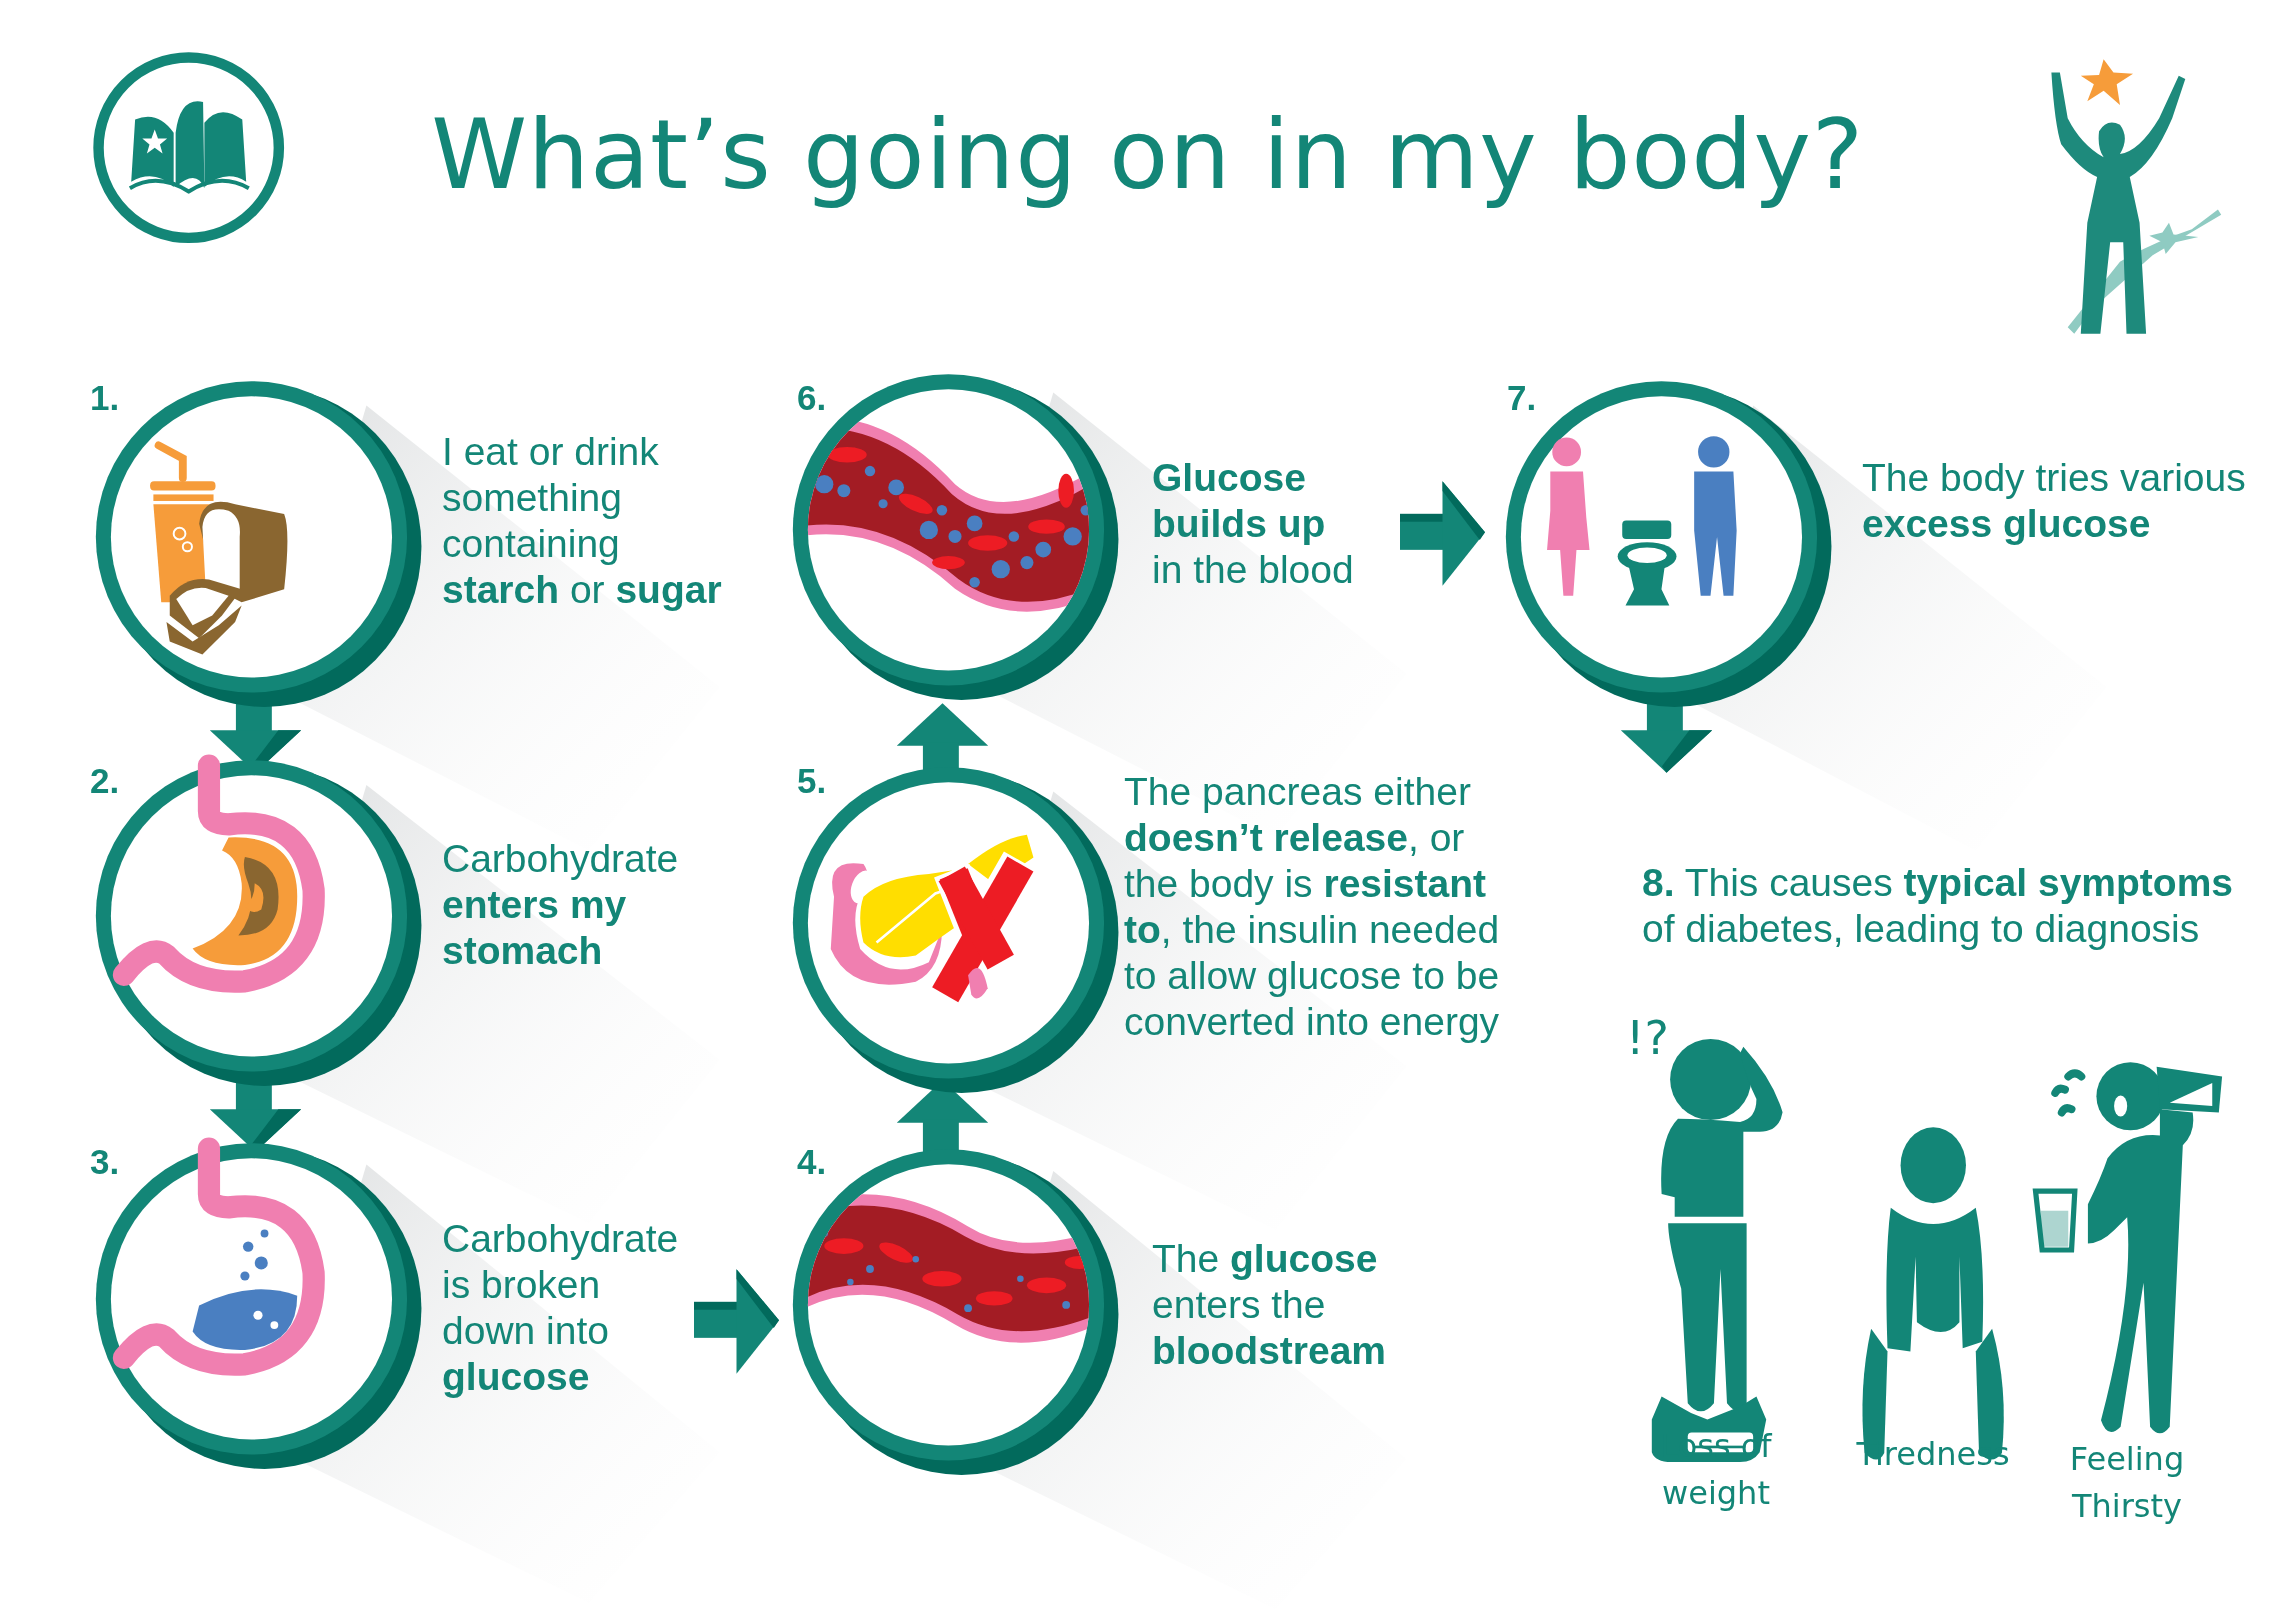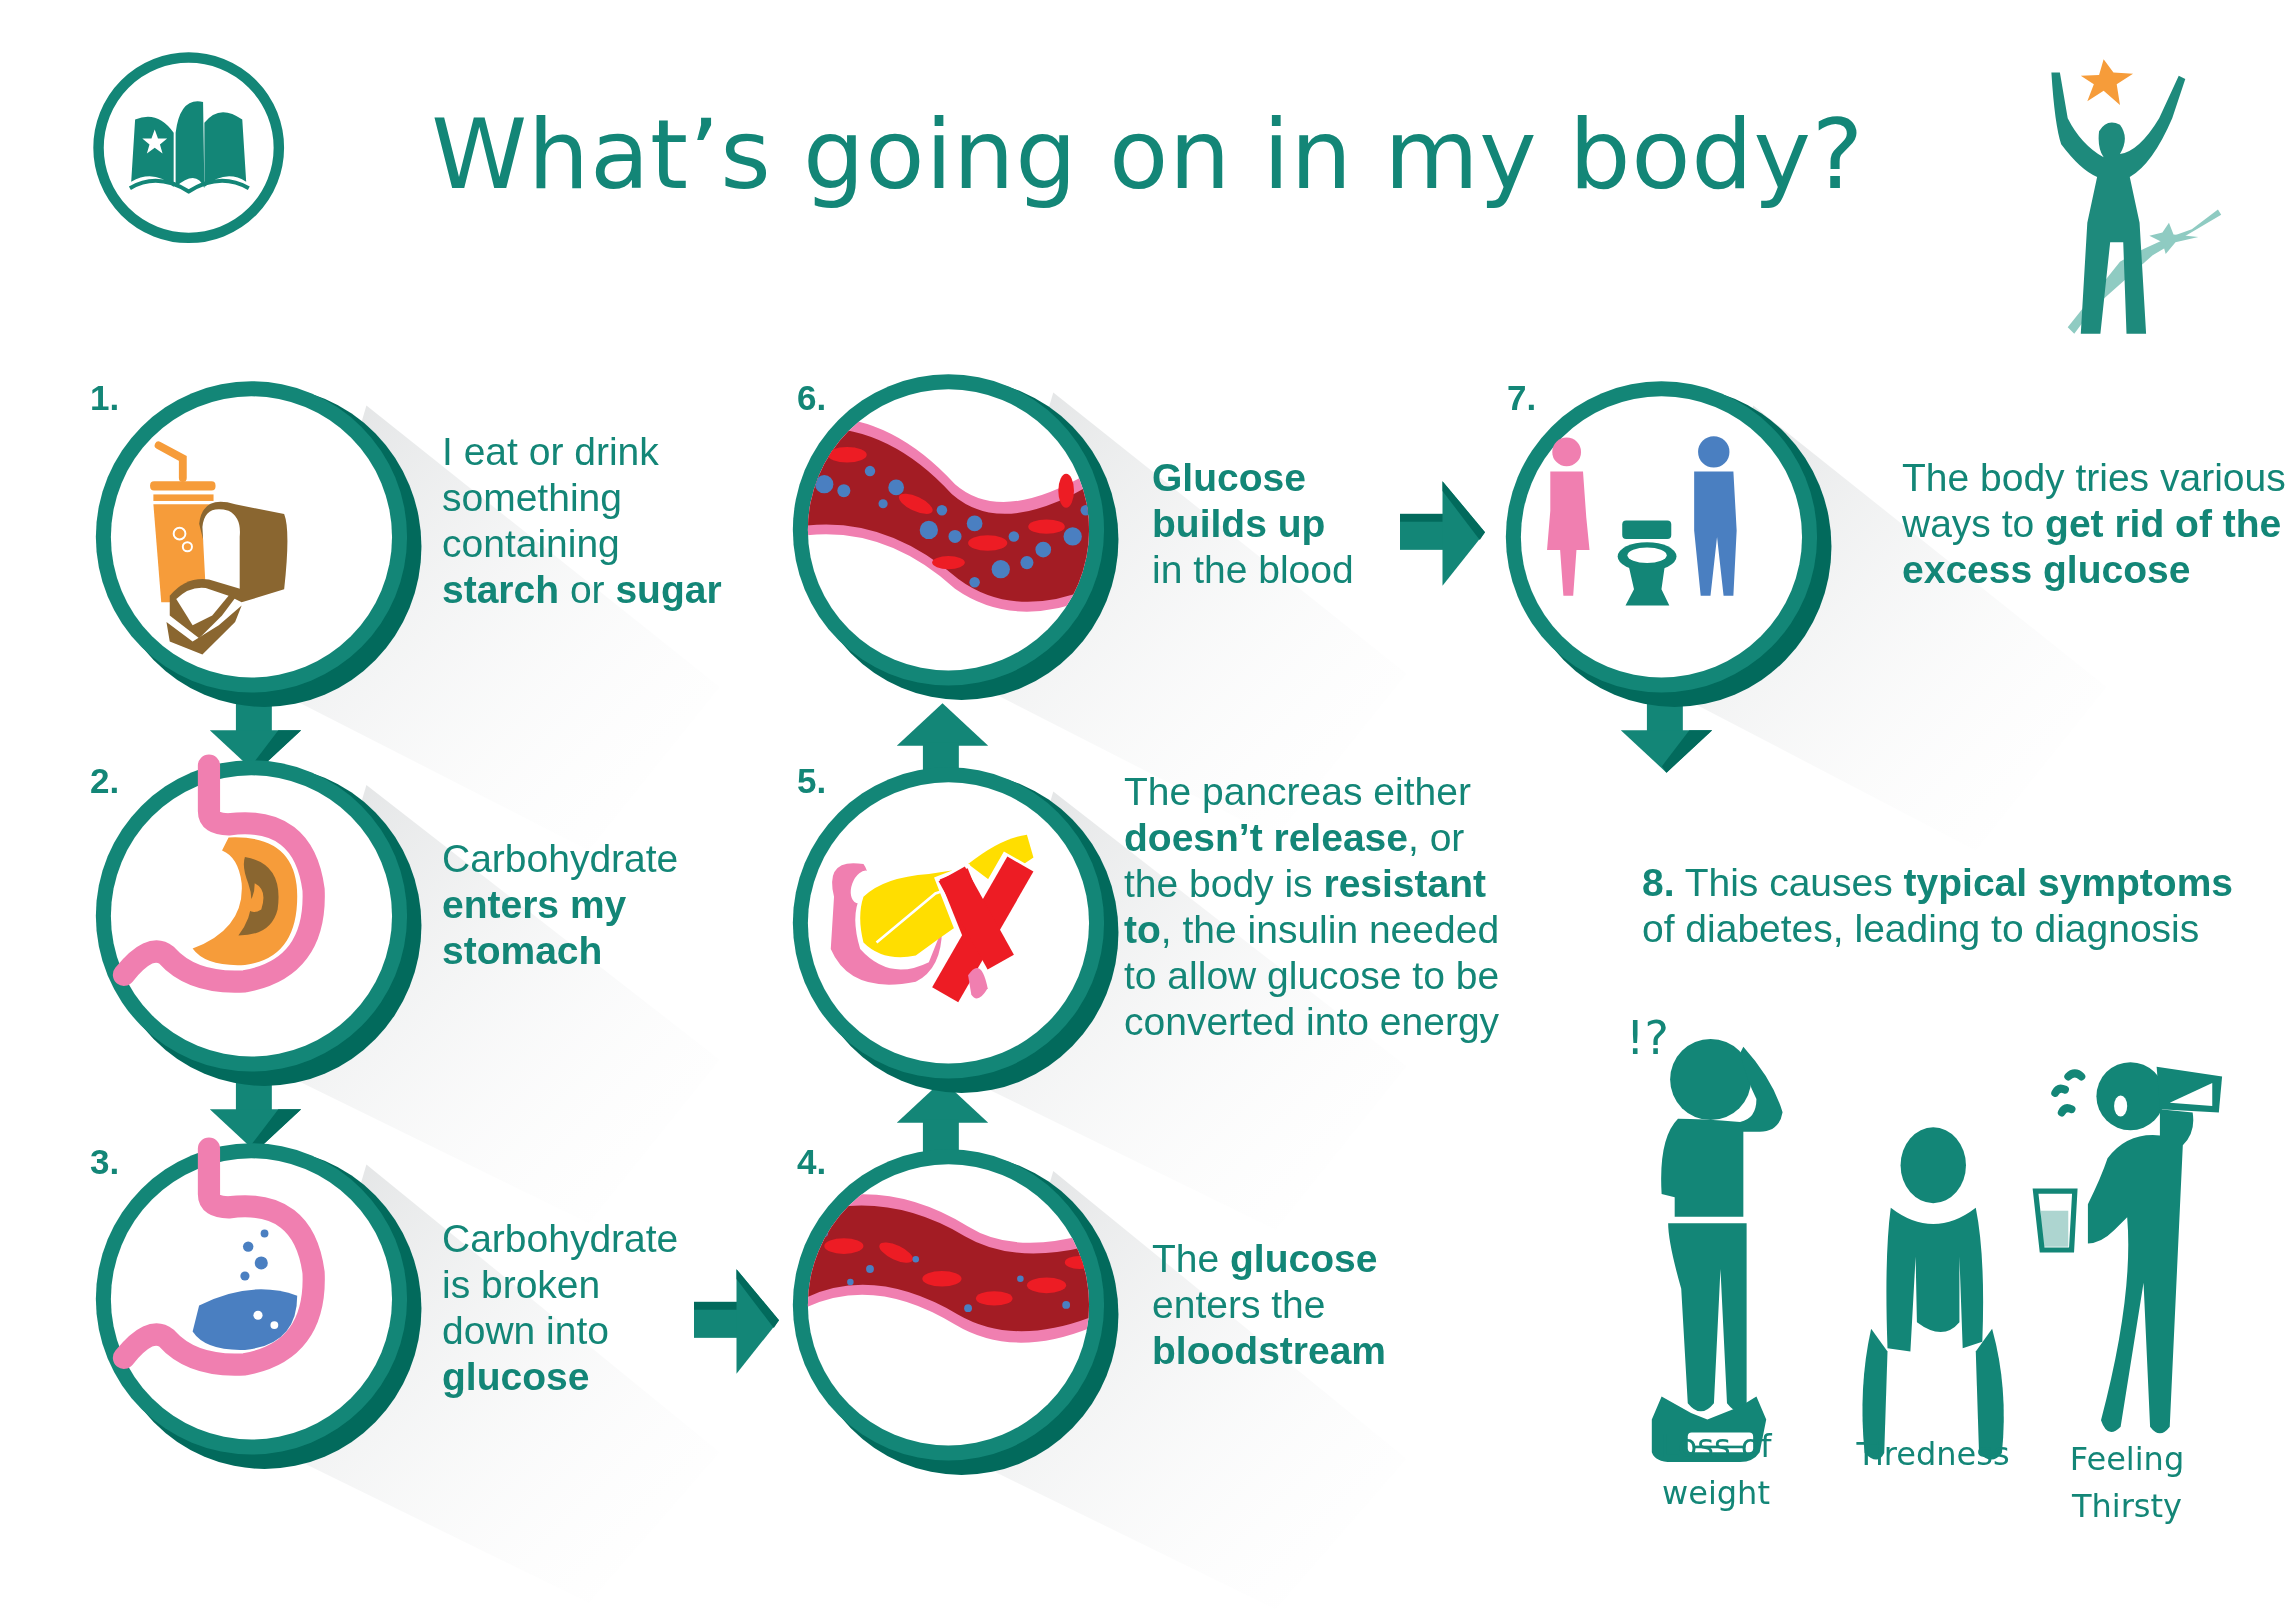--- a/index.html
+++ b/index.html
@@ -270,23 +270,22 @@
     <circle cx="250" cy="240" r="215" fill="#ffffff"></circle>
     <circle cx="105" cy="110" r="22" fill="#f07fb0"></circle>
     <path d="M80 140 L130 140 L135 210 L140 260 L120 260 L115 330 L100 330 L95 260 L75 260 L80 200Z" fill="#f07fb0"></path>
     <circle cx="330" cy="110" r="24" fill="#4a7fc1"></circle>
     <path d="M300 140 L360 140 L365 230 L360 330 L345 330 L335 240 L325 330 L310 330 L300 230Z" fill="#4a7fc1"></path>
     <rect x="190" y="215" width="75" height="28" rx="6" fill="#138677"></rect>
     <ellipse cx="228" cy="270" rx="45" ry="22" fill="#138677"></ellipse>
     <ellipse cx="228" cy="268" rx="30" ry="12" fill="#fff"></ellipse>
     <path d="M200 285 L255 285 L250 320 L262 345 L195 345 L208 320Z" fill="#138677"></path>
   </svg>
-  <div class="abs txt" style="left:1902px;top:455px;">
+  <div class="abs txt" style="left:1862px;top:455px;">
     <div><span>The body tries various</span></div>
-    <div><span>ways to </span><b>get rid of the</b></div>
     <div><b>excess glucose</b></div>
   </div>
 </div>
 
 <div class="abs txt" style="left:1642px;top:860px;">
   <div><b>8.</b><span> This causes </span><b>typical symptoms</b></div>
   <div><span>of diabetes, leading to diagnosis</span></div>
 </div>
 
 <div>

